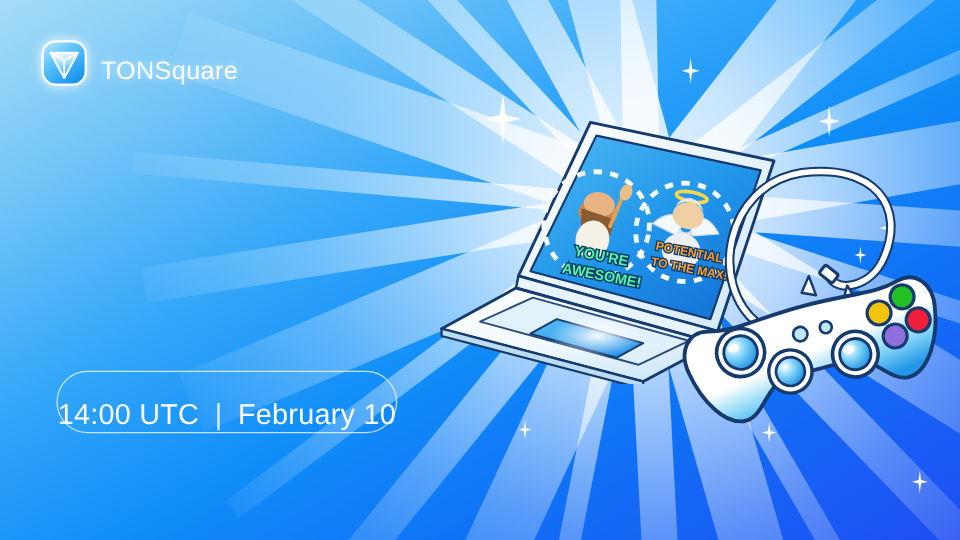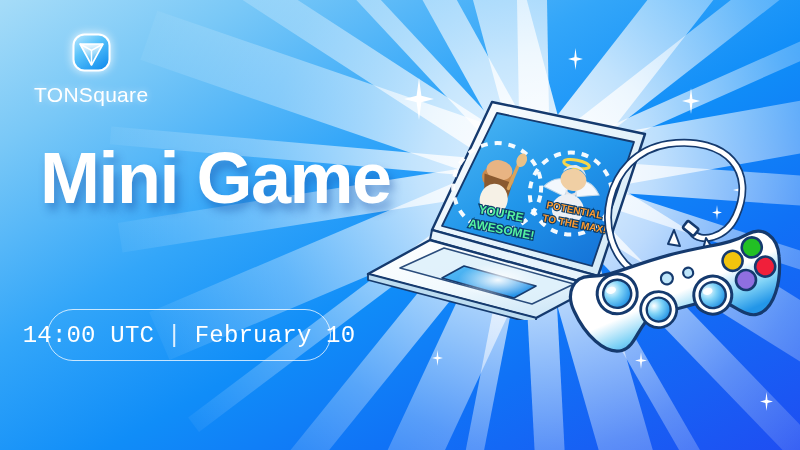--- a/index.html
+++ b/index.html
@@ -43,23 +43,22 @@
     background: #ffffff;
     clip-path: polygon(50% 0%, 58% 42%, 100% 50%, 58% 58%, 50% 100%, 42% 58%, 0% 50%, 42% 42%);
   }
 
   
   .logo-wrap {
     position: absolute;
     left: 34px;
     top: 33px;
     display: flex;
-    align-items: center;
+    align-items: flex-end;
     gap: 11px;
-    flex-direction: column;
   }
   .logo-mark {
     width: 39px; height: 39px;
     position: relative;
     filter: drop-shadow(0 0 5px rgba(255,255,255,0.85));
   }
   .logo-text {
     color: #ffffff;
     font-size: 21px;
     letter-spacing: 0.3px;
@@ -84,25 +83,24 @@
   
   .date-pill {
     position: absolute;
     left: 47px;
     top: 309px;
     width: 284px;
     height: 52px;
     border: 1.4px solid rgba(255,255,255,0.75);
     border-radius: 30px;
     display: flex;
-    align-items: center;
+    align-items: flex-end;
     justify-content: center;
     gap: 13px;
     box-sizing: border-box;
-    font-family: Liberation Mono, monospace;
   }
   .date-pill span {
     color: #ffffff;
     font-size: 24px;
     letter-spacing: 0.2px;
     white-space: nowrap;
   }
   .pill-sep { opacity: 0.85; font-size: 23px; }
 
   
@@ -171,21 +169,20 @@
         </defs>
         <rect x="1.5" y="1.5" width="36" height="36" rx="11" fill="url(#lgBadge)" stroke="#ffffff" stroke-width="2"></rect>
         <path d="M8 11 L31 11 L19.5 32 Z" fill="url(#lgGem)" stroke="#ffffff" stroke-width="1.6" stroke-linejoin="round"></path>
         <path d="M8 11 L19.5 17.5 L31 11" fill="none" stroke="#ffffff" stroke-width="1.5"></path>
         <path d="M19.5 17.5 L19.5 32" stroke="#ffffff" stroke-width="1.5"></path>
       </svg>
     </div>
     <div class="logo-text">TONSquare</div>
   </div>
 
-  <div class="headline">Mini Game</div>
 
   <div class="date-pill">
     <span>14:00 UTC</span>
     <span class="pill-sep">|</span>
     <span>February 10</span>
   </div>
 
   <div class="laptop">
     <svg width="290" height="240" viewBox="0 0 290 240">
       <defs>

